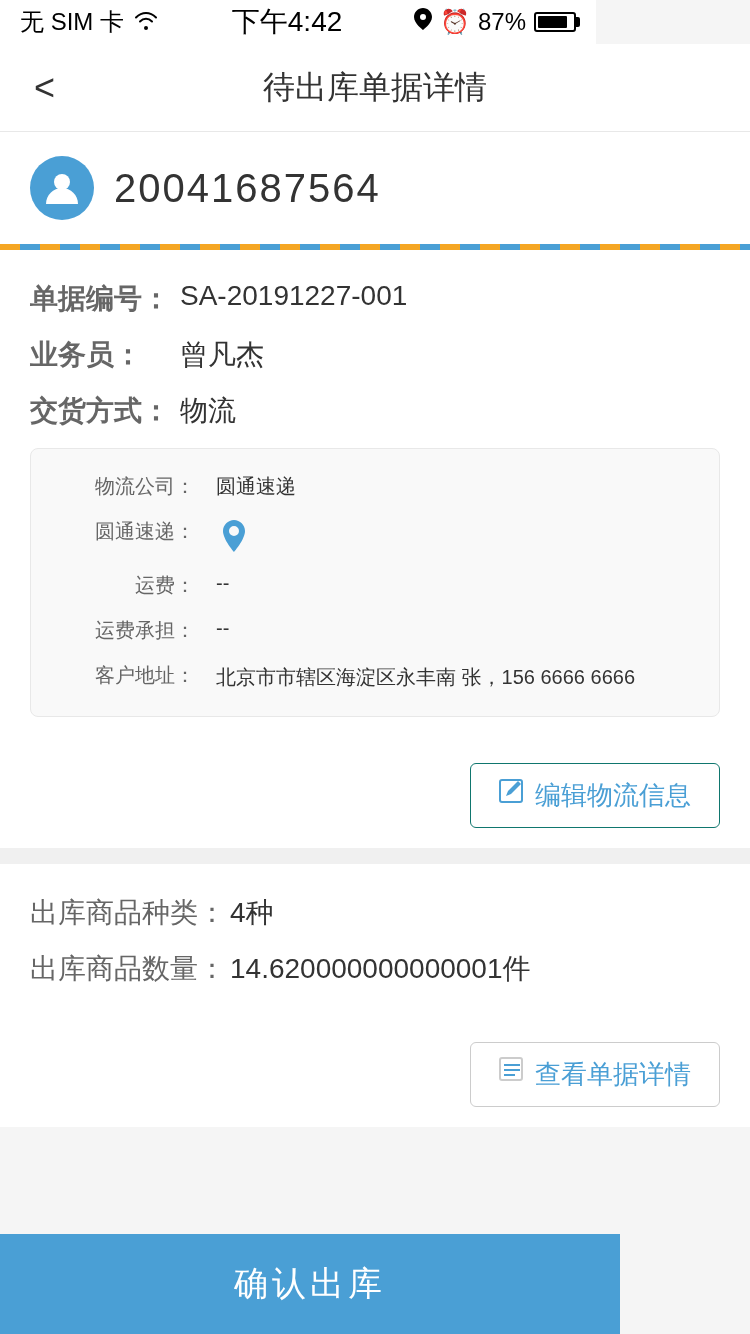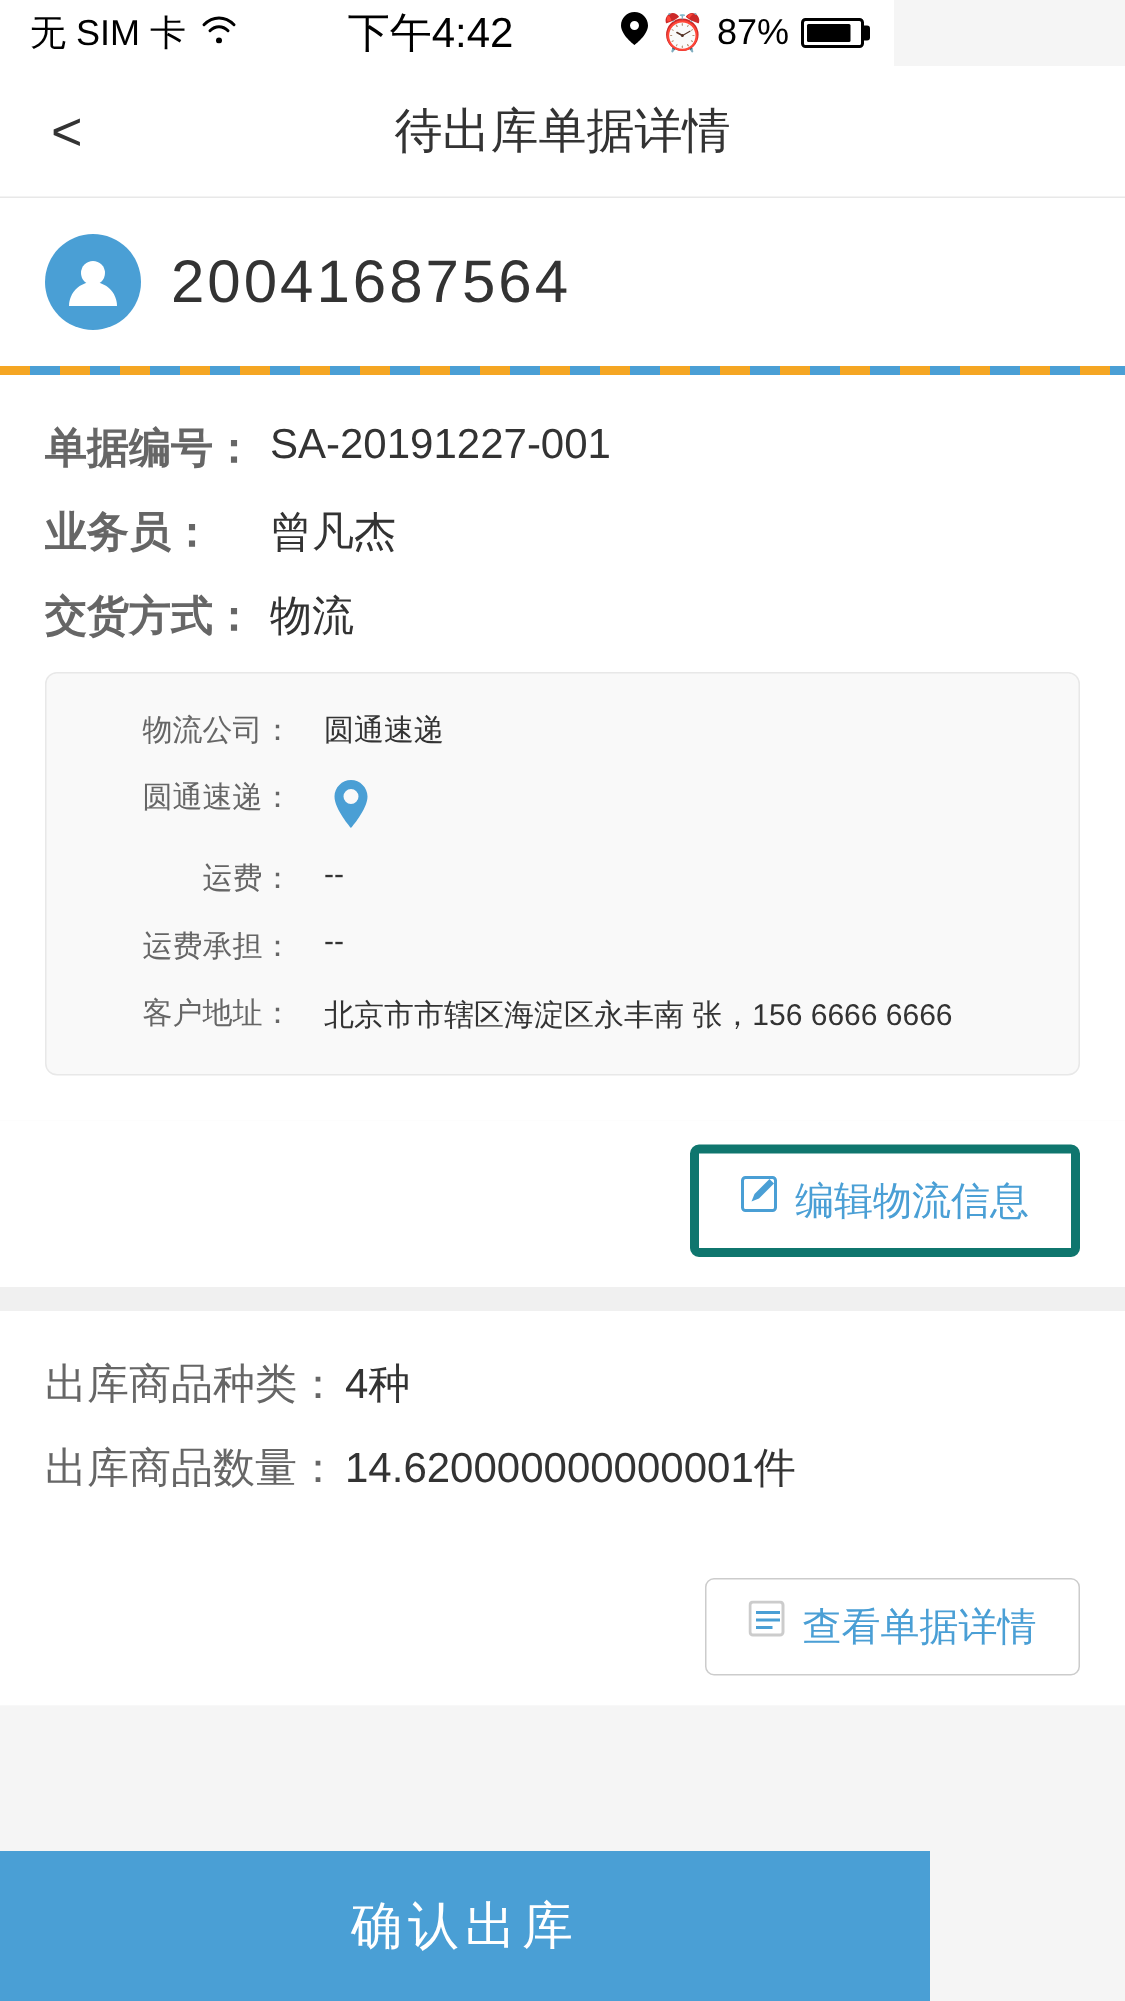--- a/index.html
+++ b/index.html
@@ -203,21 +203,21 @@
     }
 
     
     .edit-logistics-btn {
       display: flex;
       justify-content: flex-end;
       padding: 16px 30px 20px 30px;
       background: #fff;
     }
     .btn-edit {
-      border: 6px solid #0f766e;
+      border: 1px solid #0f766e;
       border-radius: 6px;
       padding: 14px 28px;
       color: #4a9fd5;
       font-size: 26px;
       display: flex;
       align-items: center;
       gap: 10px;
       background: #fff;
       cursor: pointer;
     }

